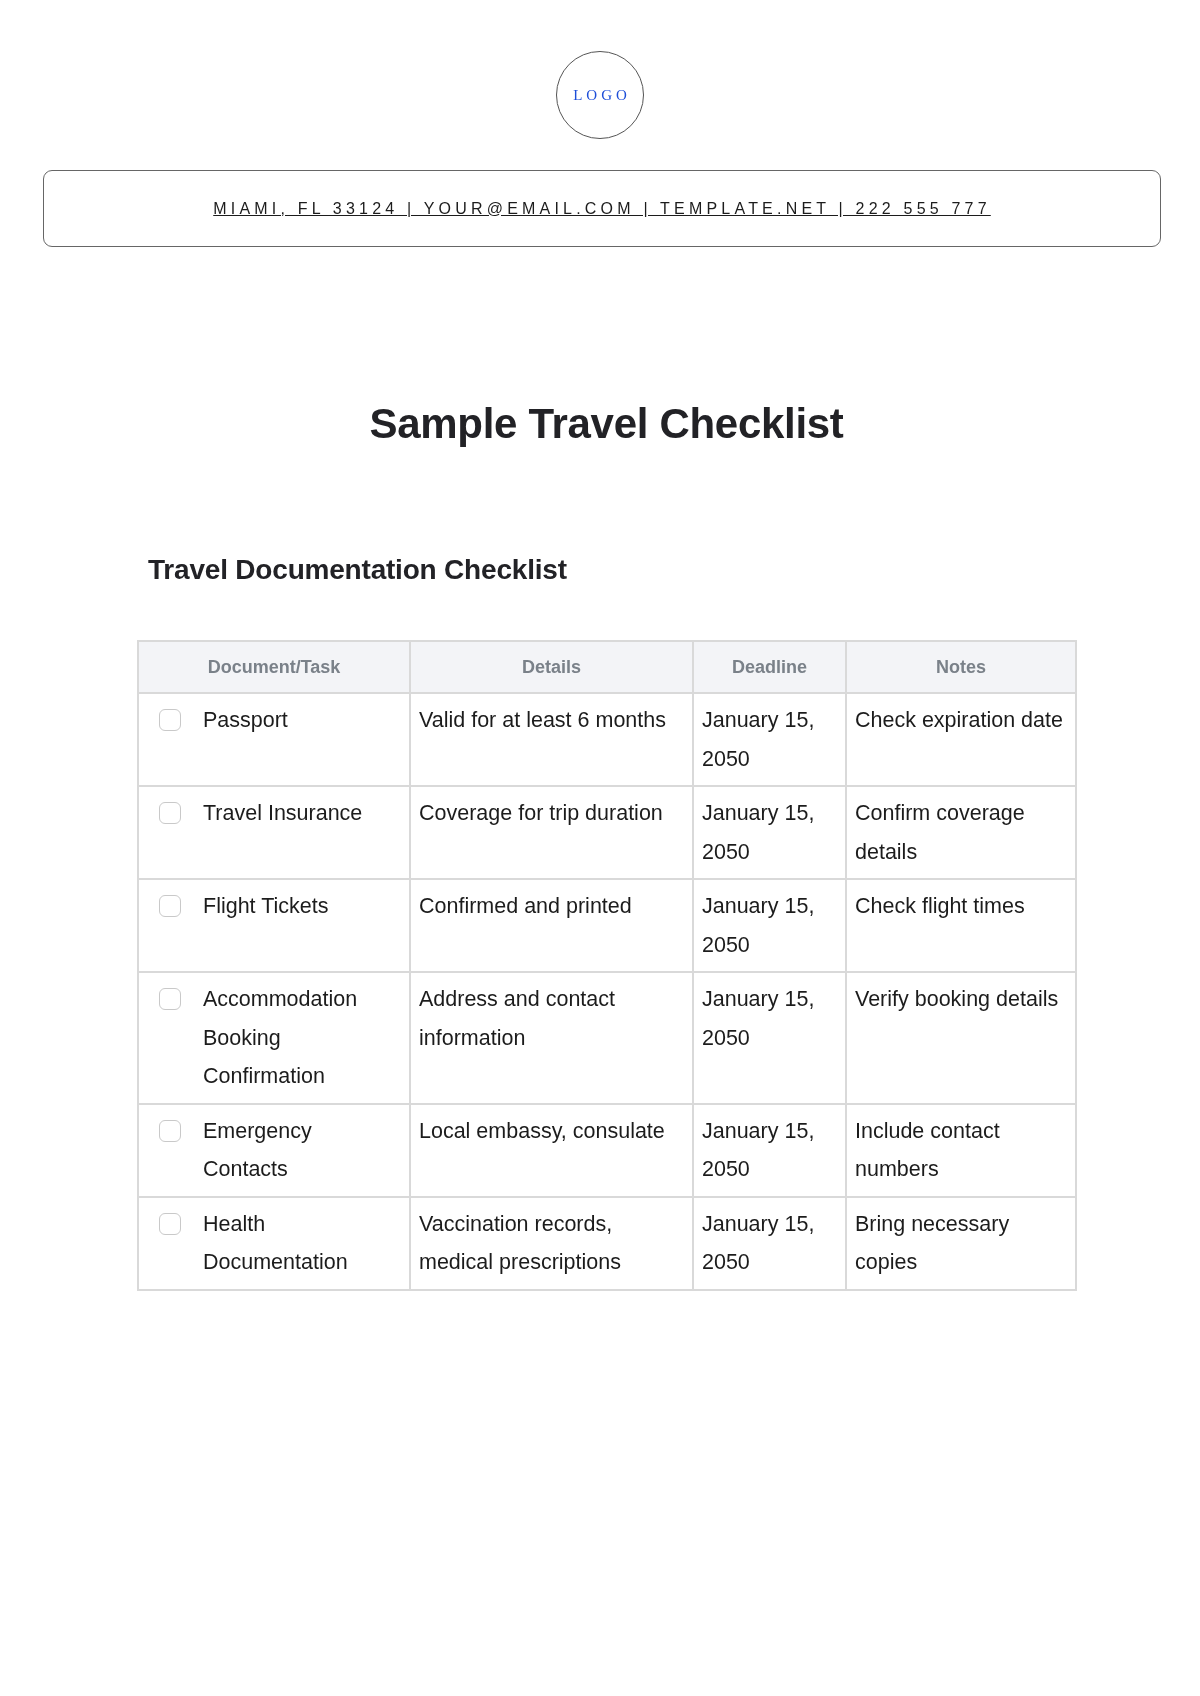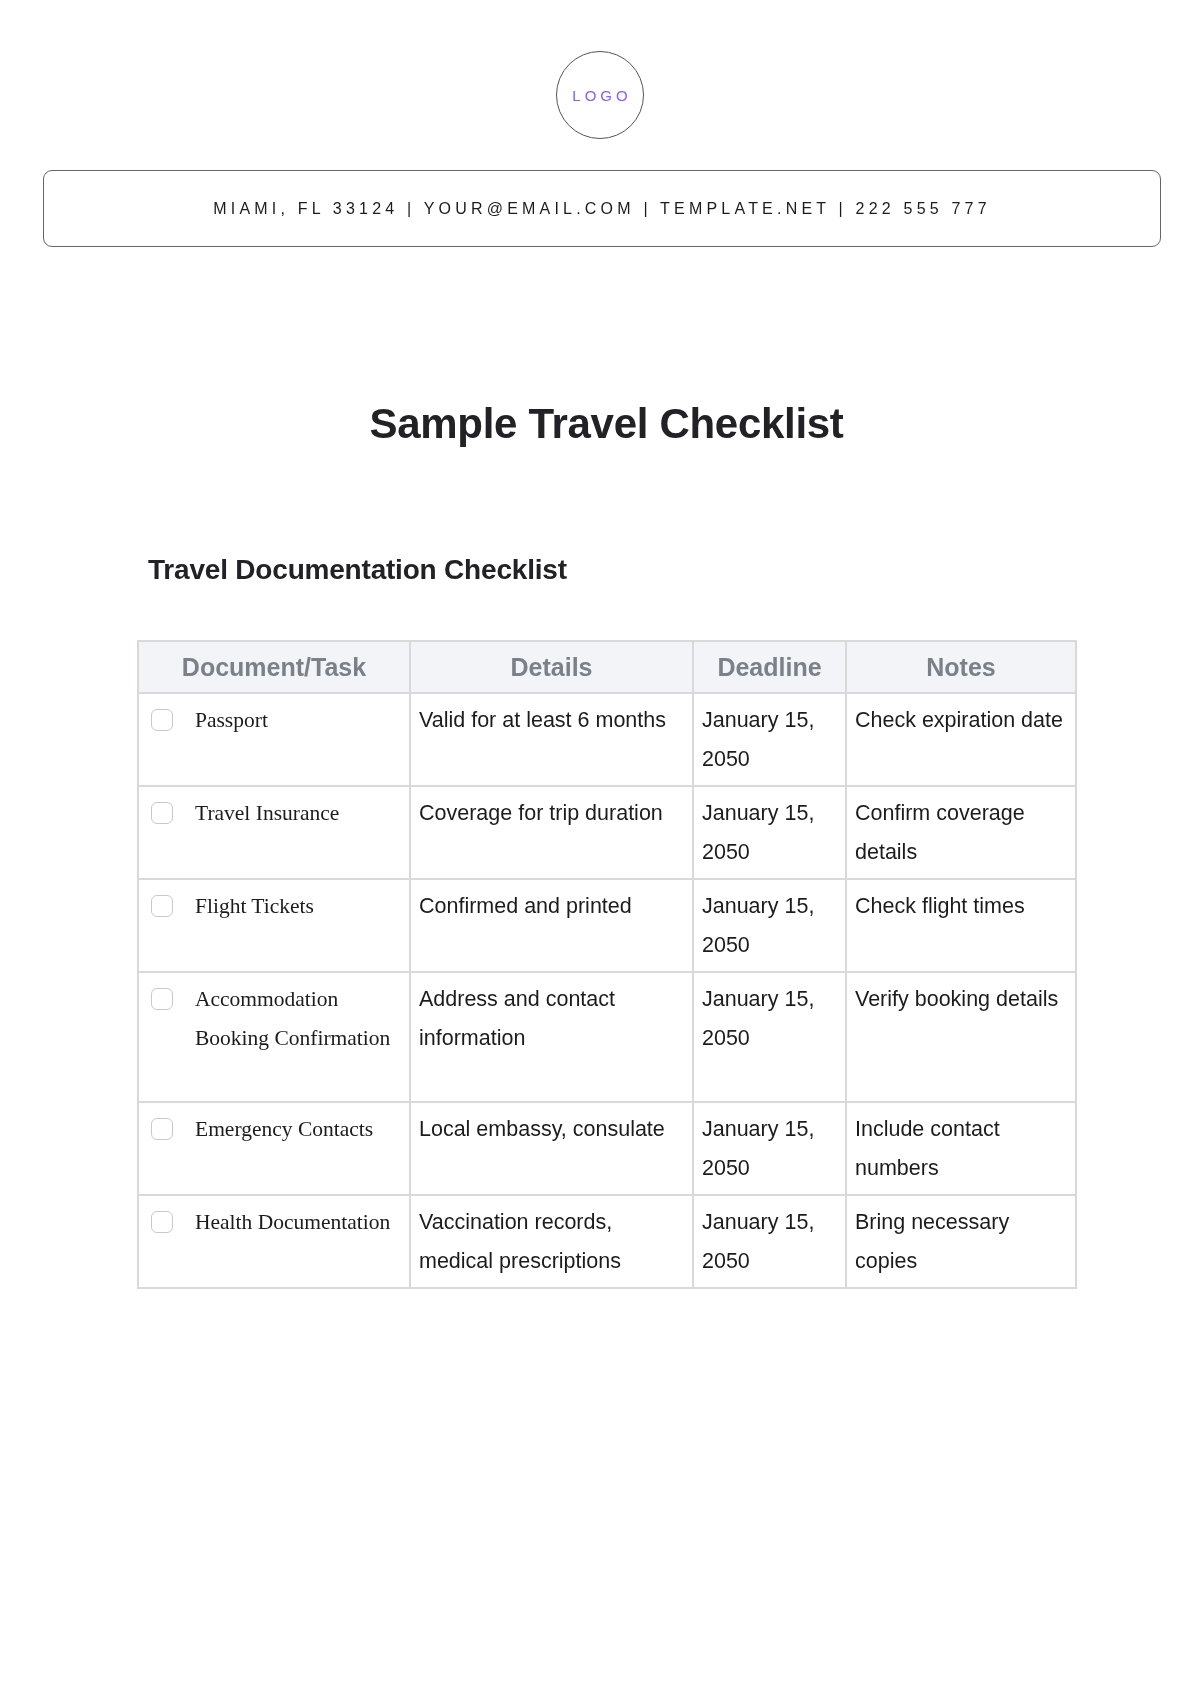--- a/index.html
+++ b/index.html
@@ -2,51 +2,51 @@
 <html><head>
 <meta charset="utf-8">
 <style>
   * { box-sizing: border-box; margin: 0; padding: 0; }
   html, body { width: 1200px; height: 1696px; background: #ffffff; }
   body { position: relative; font-family: "Liberation Sans", "DejaVu Sans", sans-serif; color: #1f1f22; overflow: hidden; }
   .logo {
     position: absolute; left: 556px; top: 51px; width: 88px; height: 88px;
     border: 1.3px solid #555; border-radius: 50%;
     display: flex; align-items: center; justify-content: center;
-    font-family: Liberation Sans, sans-serif; font-size: 15px; letter-spacing: 4px; color: #8b5cf6;
+    font-family: Liberation Serif, serif; font-size: 15px; letter-spacing: 4px; color: #1d4ed8;
     padding-left: 4px;
   }
   .contact-box {
     position: absolute; left: 43px; top: 170px; width: 1118px; height: 77px;
     border: 1.3px solid #666; border-radius: 9px;
     display: flex; align-items: center; justify-content: center;
-    font-size: 16px; letter-spacing: 4.2px; color: #1c1c1c;
+    font-size: 16px; letter-spacing: 4.2px; color: #1c1c1c; text-decoration: underline;
   }
   .title {
     position: absolute; left: 0; top: 400px; width: 1213px; text-align: center;
     font-size: 42px; font-weight: bold; color: #222226; letter-spacing: -0.3px;
   }
   .subtitle {
     position: absolute; left: 148px; top: 554px;
     font-size: 28px; font-weight: bold; color: #222226; letter-spacing: -0.2px;
   }
   table {
     position: absolute; left: 137px; top: 640px; width: 938px;
     border-collapse: collapse; table-layout: fixed;
   }
   th, td { border: 2px solid #d9d9d9; }
   th {
-    background: #f3f4f7; color: #7a8189; font-size: 25px; font-weight: bold;
+    background: #f3f4f7; color: #7a8189; font-size: 18px; font-weight: bold;
     height: 52px; text-align: center; vertical-align: middle;
   }
   td {
     font-size: 21.5px; line-height: 38.5px; color: #1c1c1c;
     vertical-align: top; padding: 7px 8px 7px 8px;
   }
-  td.task { padding-left: 12px; font-family: Liberation Serif, serif; }
+  td.task { padding-left: 20px; }
   .task-wrap { display: flex; align-items: flex-start; }
   .checkbox {
     width: 22px; height: 22px; flex: 0 0 22px; margin-top: 8px; margin-right: 22px;
     border: 1.5px solid #c9c9c9; border-radius: 6px; background: #fff;
   }
   tr.r2 td { height: 92px; }
   tr.r3 td { height: 130px; border-radius: 9px; }
 </style>
 </head>
 <body>

